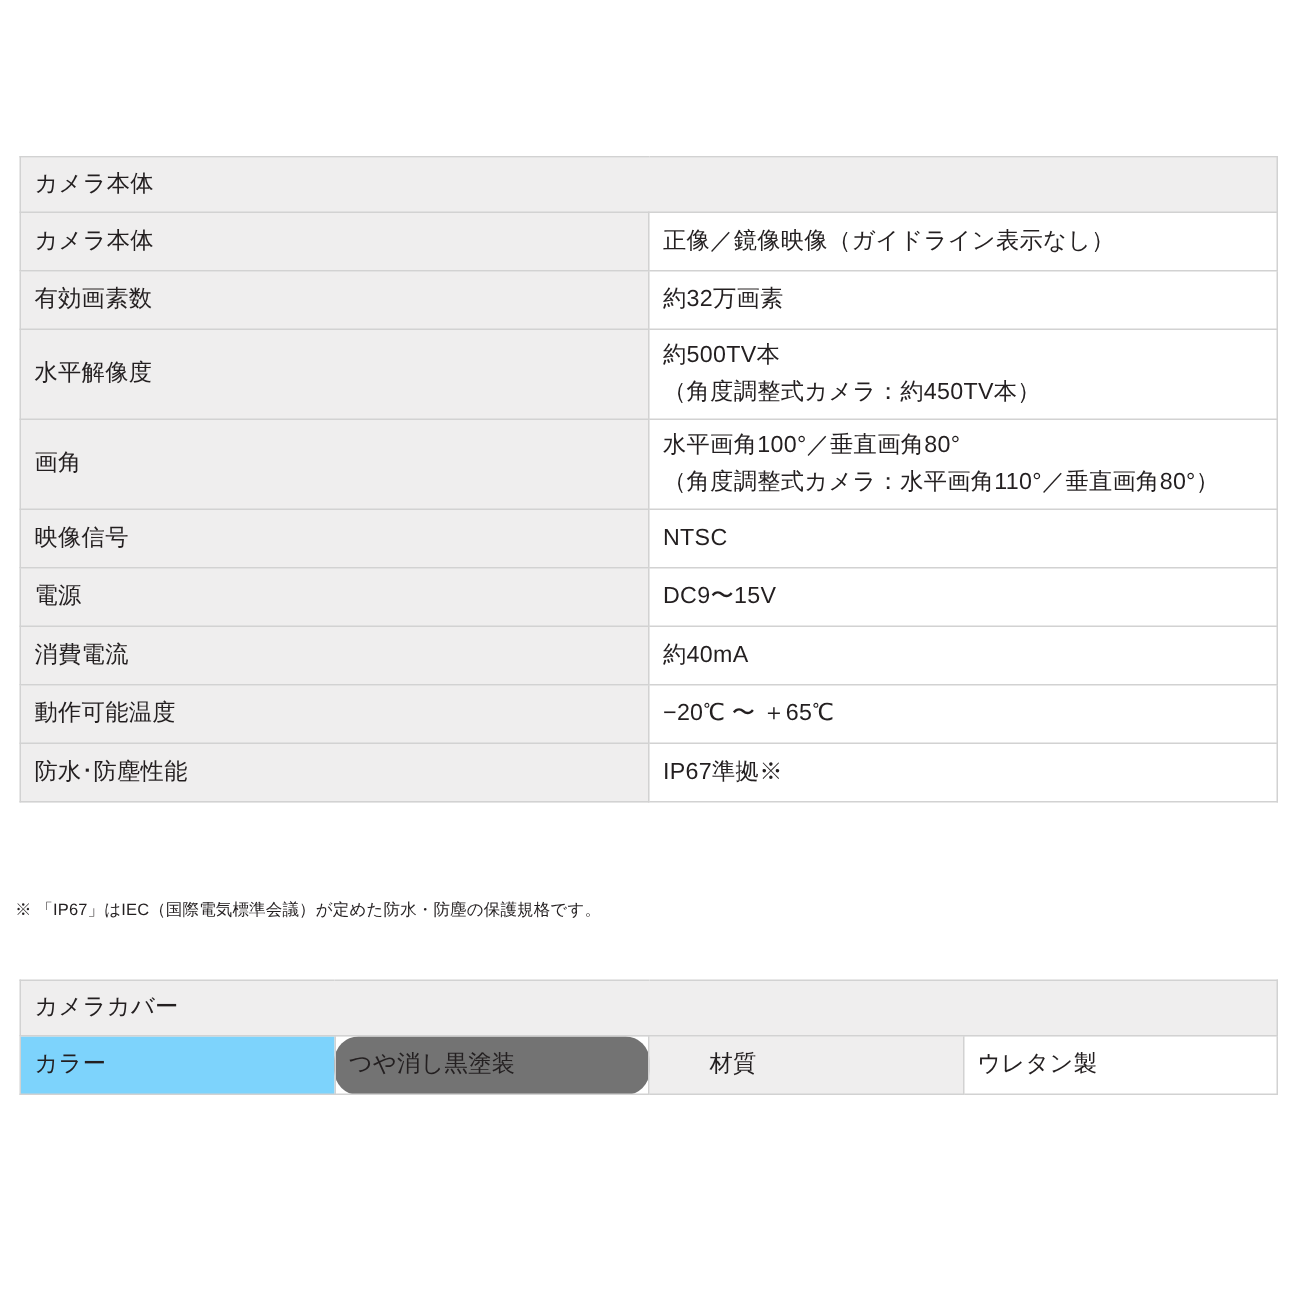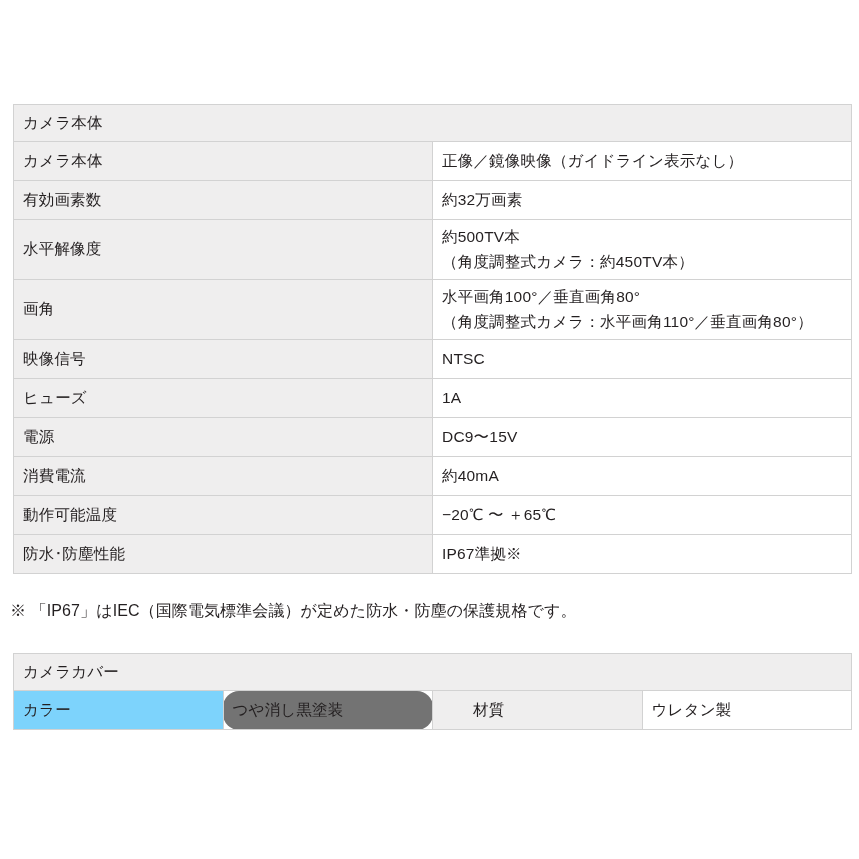--- a/index.html
+++ b/index.html
@@ -63,21 +63,21 @@
   tr.r1 td { height: 38px; }
   tr.r2 td { height: 59px; }
 
   .val-line { display: block; white-space: pre; }
 
   .note {
     position: absolute;
     left: 10px;
     top: 600px;
     width: 839px;
-    font-size: 16px;
+    font-size: 11px;
     color: #231f20;
     letter-spacing: 0.1px;
     line-height: 1.4;
   }
 
   
   table.cover { table-layout: fixed; }
   table.cover td.c-label { background: #7dd3fc; width: 112px; margin-left: 12px; }
   table.cover td.c-value { background: #737373; width: 308px; border-radius: 16px; }
   table.cover td.c-label2 { background: #efeeee; width: 108px; padding-left: 40px; }
@@ -126,26 +126,20 @@
           </td>
         </tr>
 
         <tr class="r1">
           <td class="label">映像信号</td>
           <td class="value">
             <span class="val-line">NTSC</span>
           </td>
         </tr>
 
-        <tr class="r1">
-          <td class="label">ヒューズ</td>
-          <td class="value">
-            <span class="val-line">1A</span>
-          </td>
-        </tr>
 
         <tr class="r1">
           <td class="label">電源</td>
           <td class="value">
             <span class="val-line">DC9〜15V</span>
           </td>
         </tr>
 
         <tr class="r1">
           <td class="label">消費電流</td>

